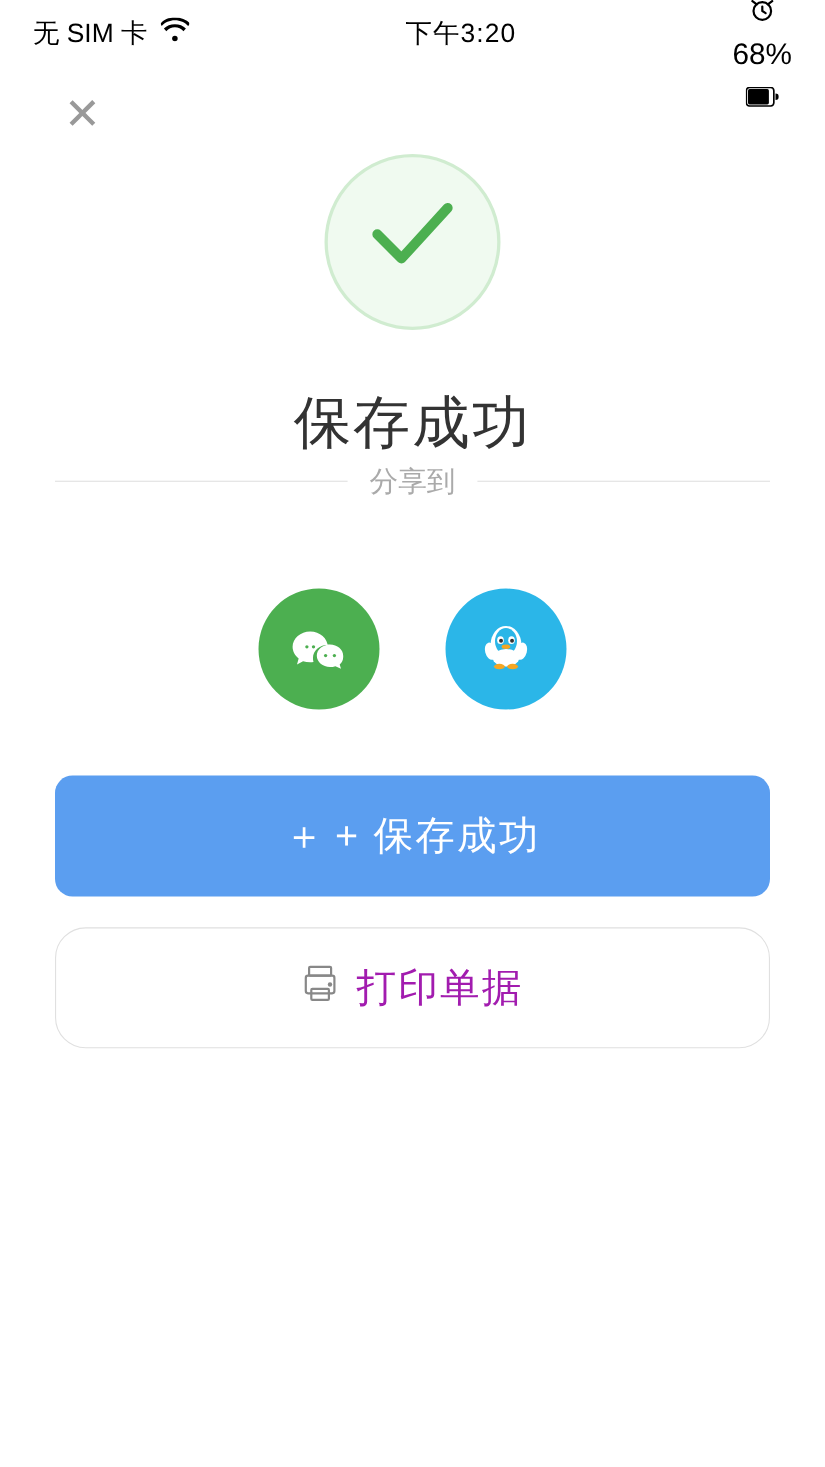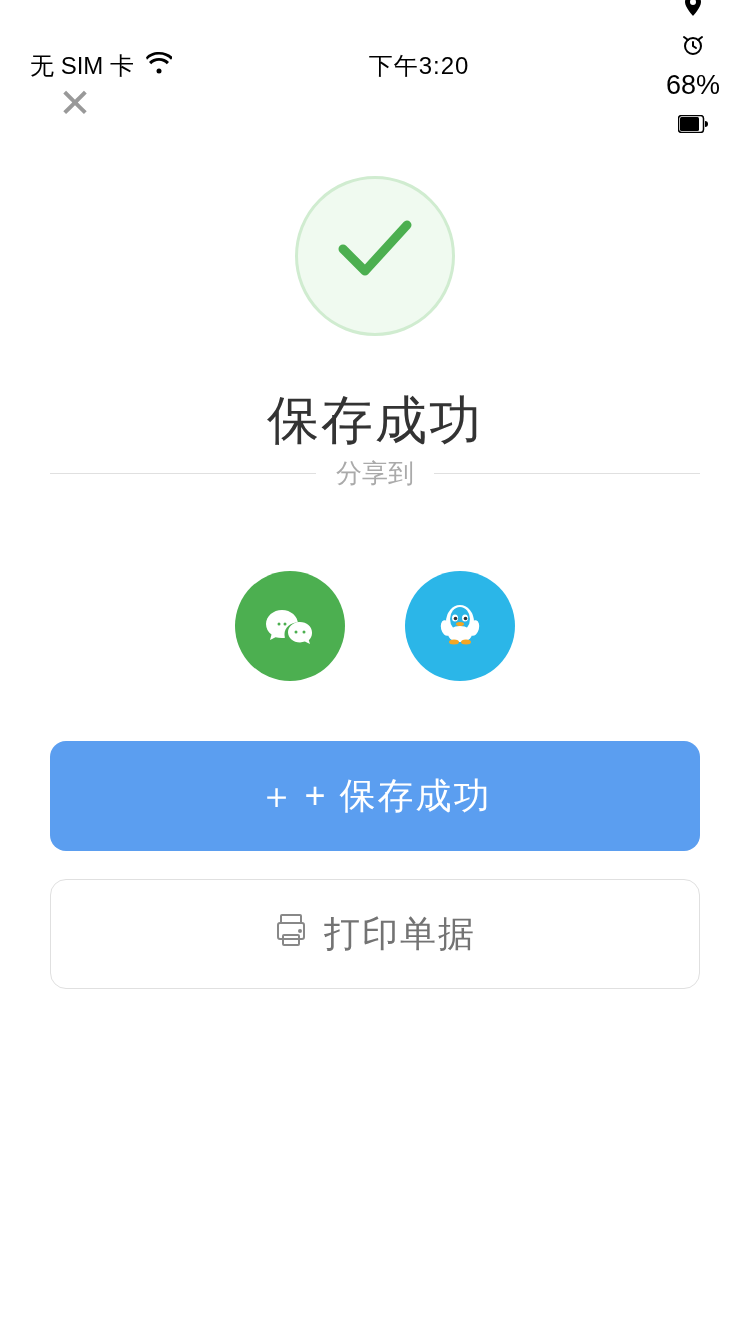--- a/index.html
+++ b/index.html
@@ -18,21 +18,20 @@
     .status-bar {
       width: 100%;
       height: 60px;
       background: #ffffff;
       display: flex;
       align-items: center;
       justify-content: space-between;
       padding: 0 30px;
       font-size: 24px;
       color: #000;
-      margin-top: 36px;
     }
 
     .status-left {
       display: flex;
       align-items: center;
       gap: 12px;
       font-size: 24px;
       font-weight: 500;
     }
 
@@ -190,23 +189,23 @@
       align-items: center;
       justify-content: center;
       gap: 16px;
       cursor: pointer;
     }
 
     .btn-secondary {
       width: 100%;
       height: 110px;
       background: #fff;
-      border-radius: 16px;
+      border-radius: 28px;
       border: 1px solid #e0e0e0;
-      color: #737373;
+      color: #a21caf;
       font-size: 36px;
       letter-spacing: 2px;
       display: flex;
       align-items: center;
       justify-content: center;
       gap: 16px;
       cursor: pointer;
     }
 
     

